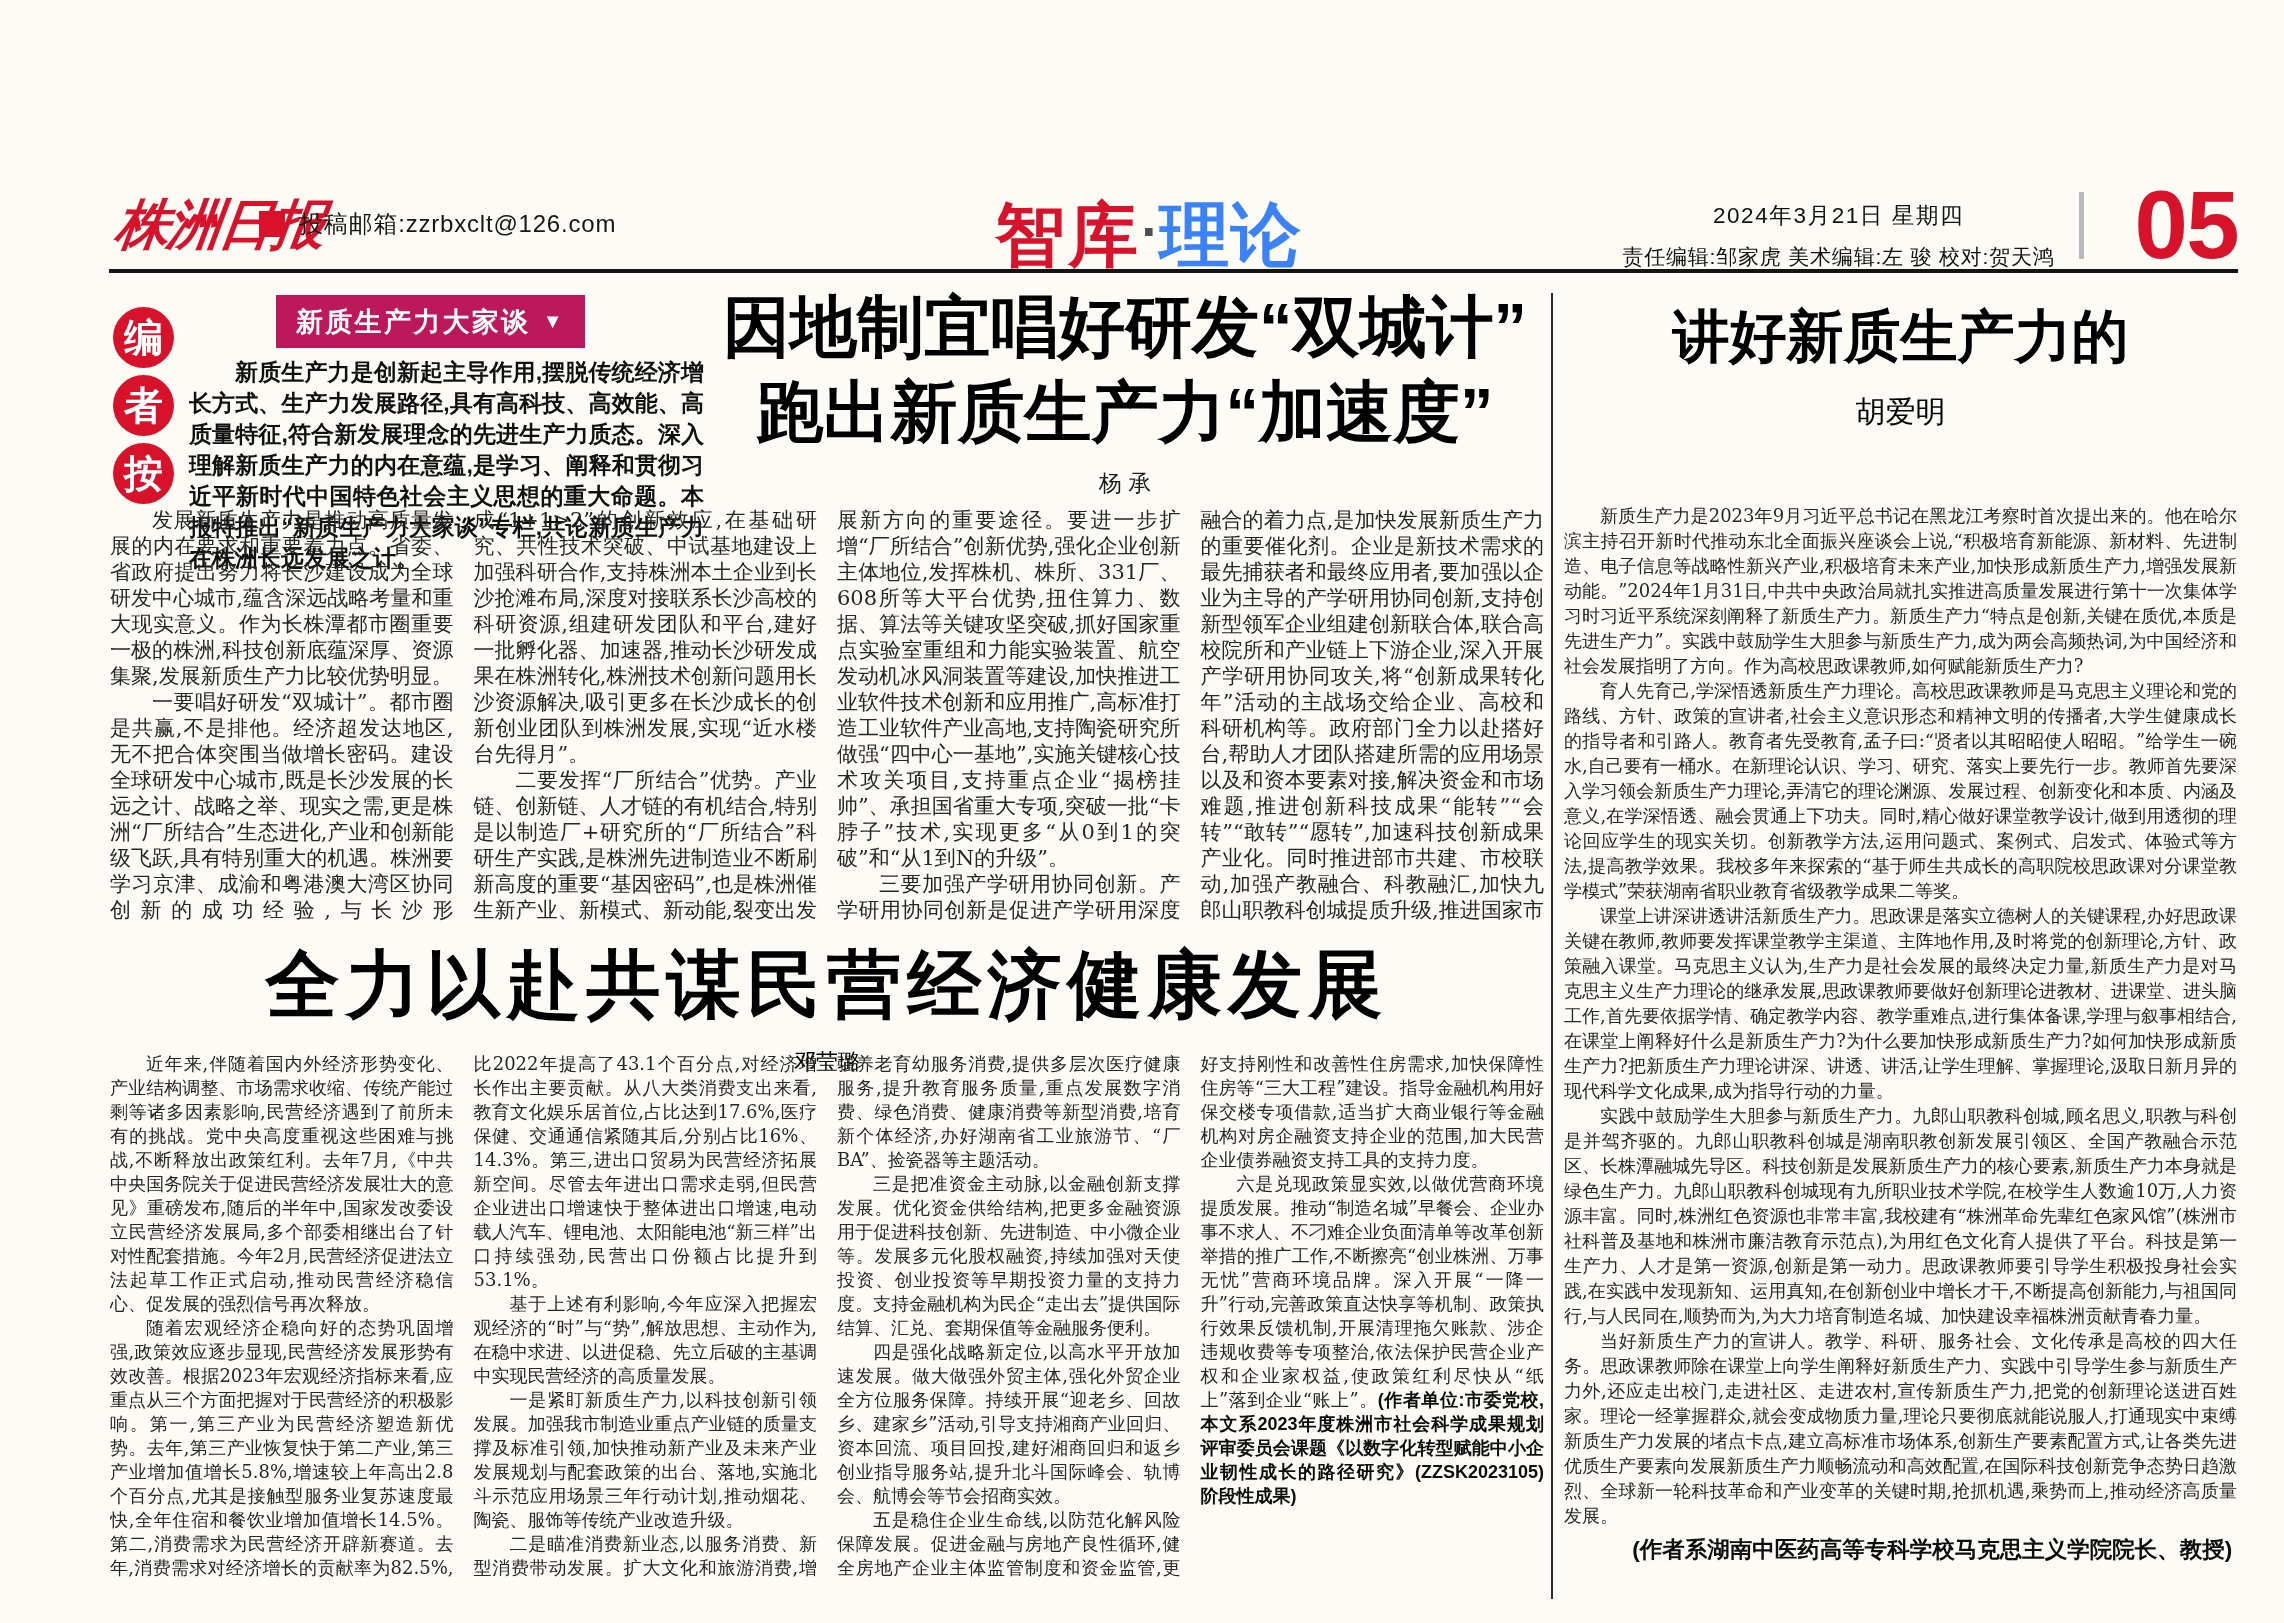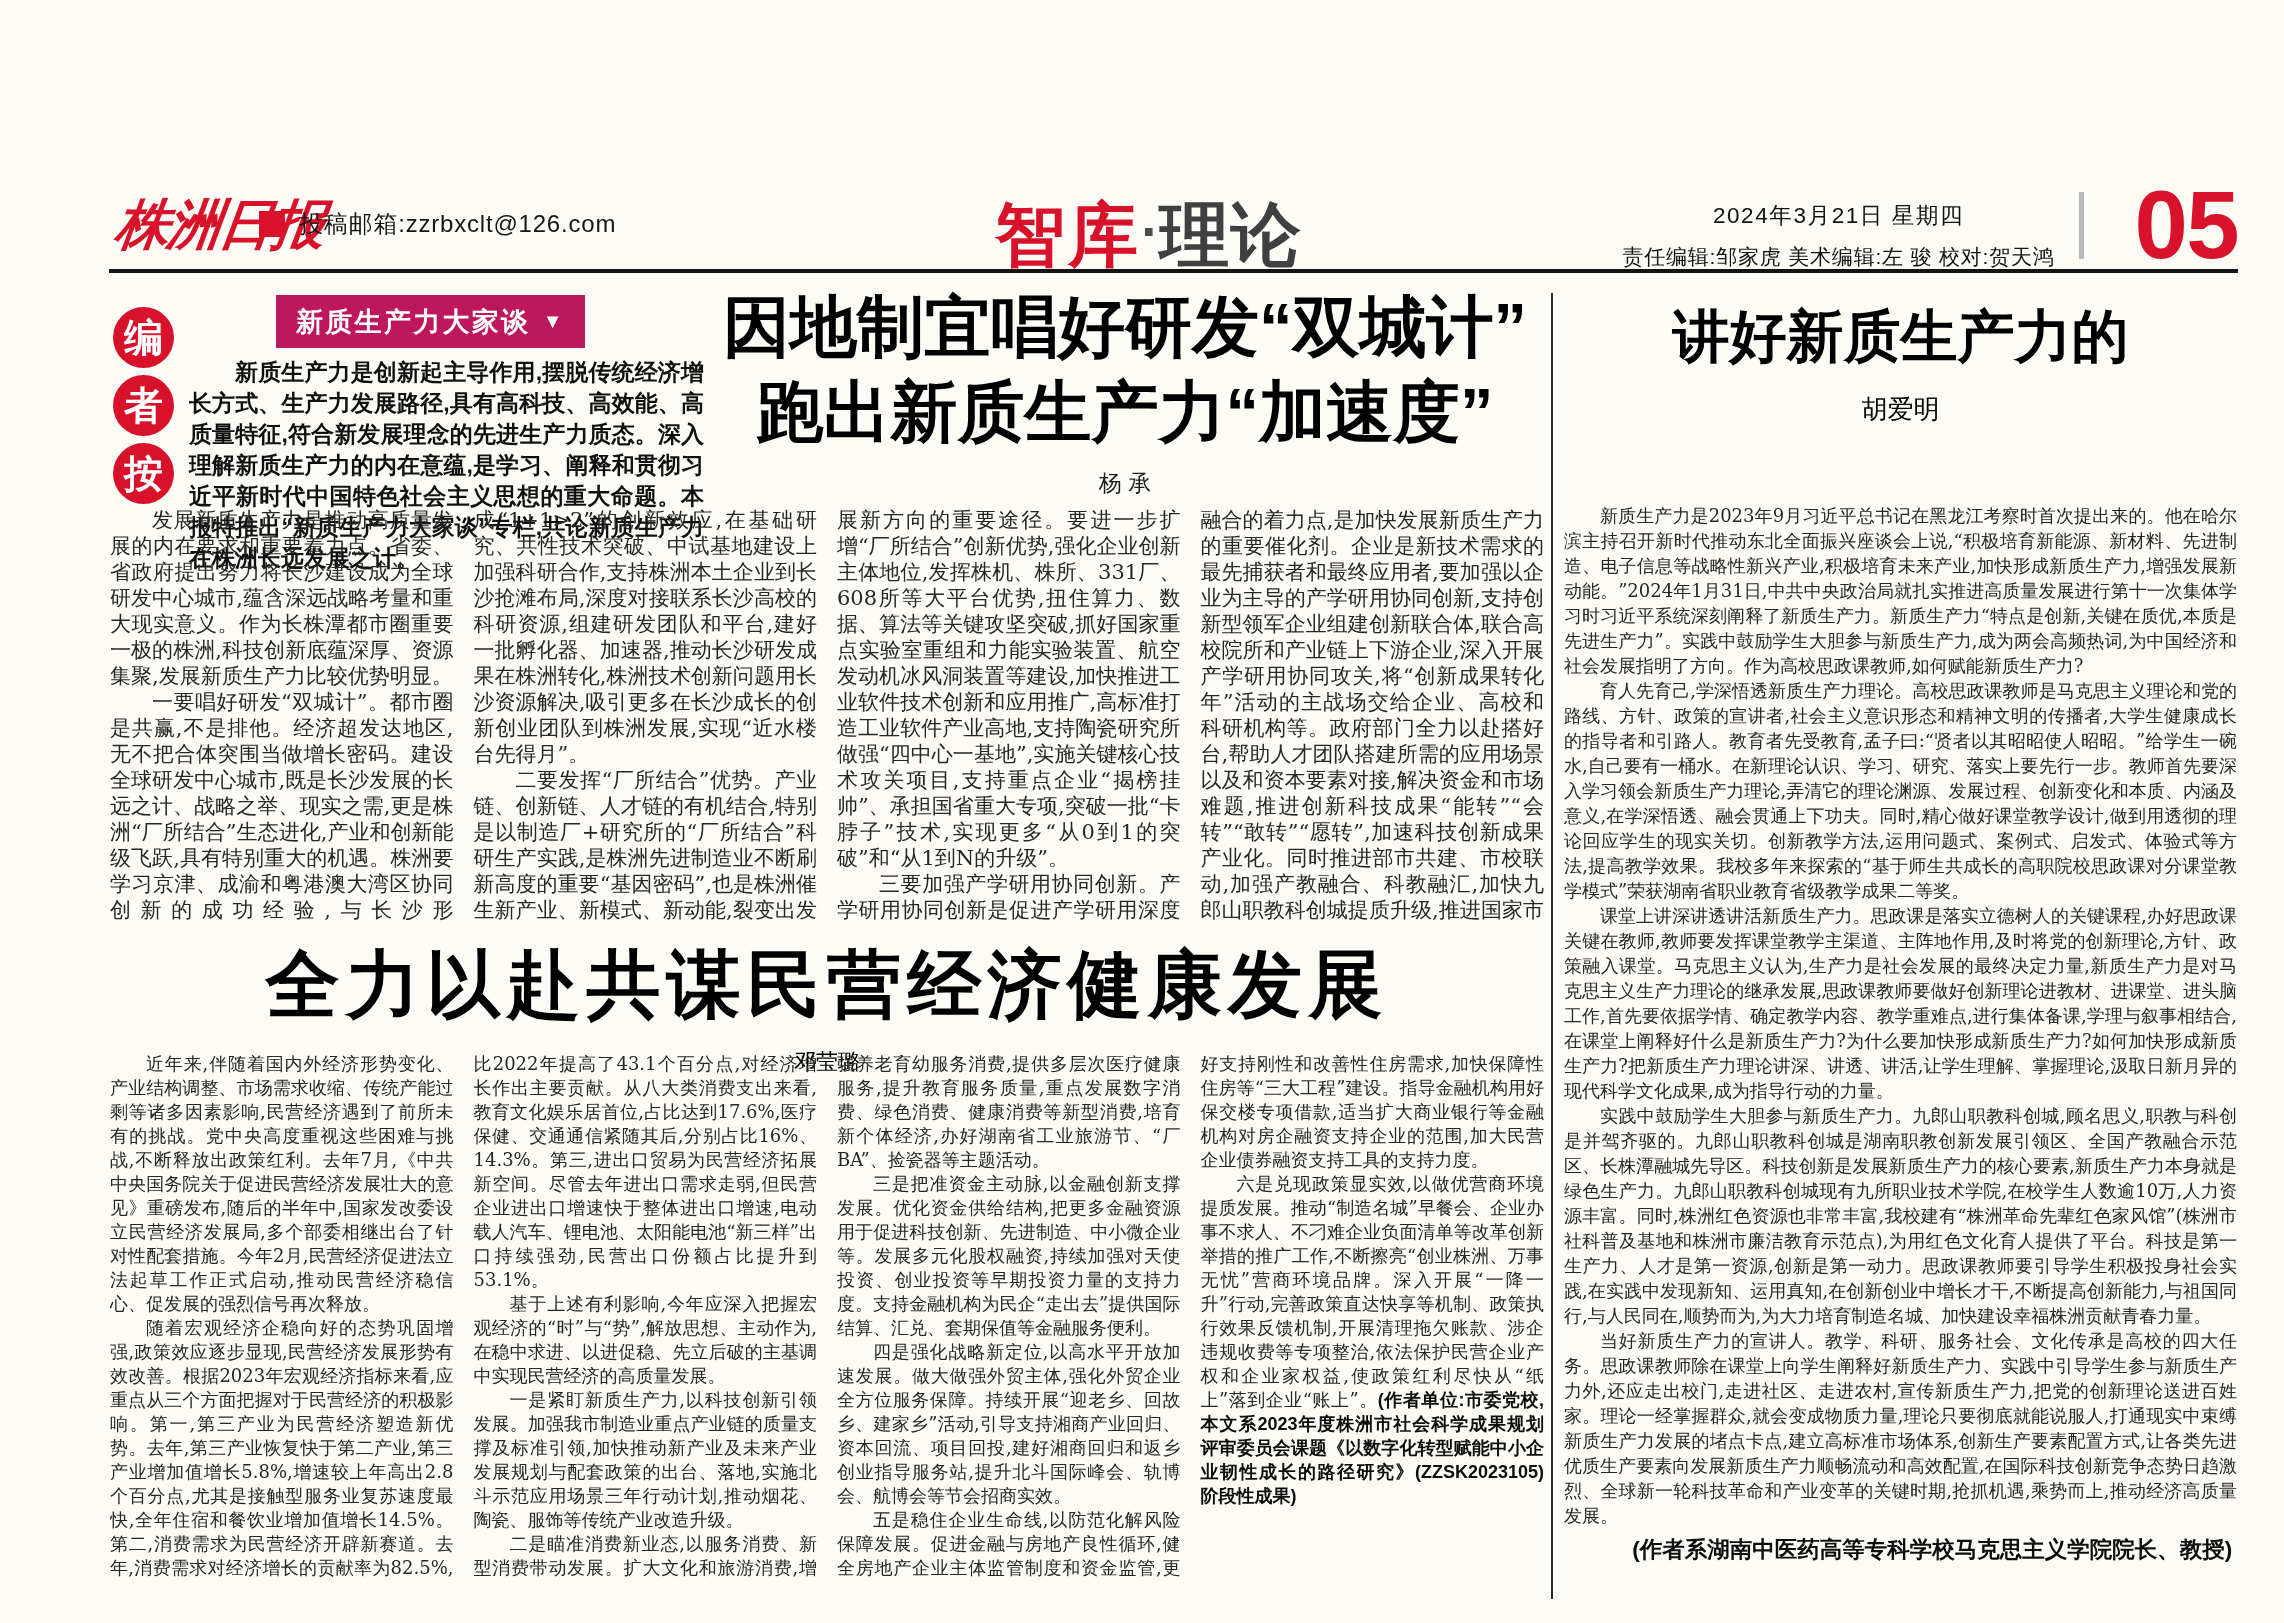--- a/index.html
+++ b/index.html
@@ -15,21 +15,21 @@
     font-family:"DejaVu Serif", serif; font-style:italic; font-weight:bold;
     color:#d8122a; font-size:54px; letter-spacing:-2.3px; transform:skewX(-7deg);
     white-space:nowrap;
   }
   .mail { position:absolute; left:259px; top:208px; display:flex; align-items:center; gap:14px; }
   .mail-sq { width:26px; height:26px; background:#d8122a; }
   .mail-text { font-size:24px; color:#161616; letter-spacing:0.8px; }
   .section-title { position:absolute; left:995px; top:189px; white-space:nowrap; font-weight:900; }
   .sec-red { font-size:70px; color:#d8122a; letter-spacing:3.1px; }
   .sec-dot { font-size:54px; color:#4d4d4d; vertical-align:9.3px; }
-  .sec-gray { font-size:70px; color:#404040; letter-spacing:1.6px; }
+  .sec-gray { font-size:70px; color:#3b82f6; letter-spacing:1.6px; }
   .dateblock { position:absolute; left:1606px; top:200px; width:465px; text-align:center; }
   .date-line { font-size:22.5px; letter-spacing:1.6px; }
   .editors-line { font-size:21px; margin-top:12.4px; letter-spacing:0.8px; }
   .pagebar { position:absolute; left:2079px; top:192px; width:4.7px; height:67px; background:#b9b9b9; }
   .pagenum { position:absolute; left:2095px; top:177px; width:143px; text-align:right;
     font-size:96px; font-weight:bold; color:#d8122a; line-height:1; letter-spacing:-1.6px; }
   .top-rule { position:absolute; left:109px; top:269px; width:2129px; height:3.9px; background:#141414; }
   .vdiv { position:absolute; left:1551px; top:293px; width:2.3px; height:1306px; background:#2b2b2b; }
 
   
@@ -51,21 +51,21 @@
     font-size:23px; font-weight:bold; line-height:31px;
     text-align:justify; text-indent:2em; color:#101010;
   }
 
   
   .am-head { position:absolute; left:706px; top:284px; width:838px; text-align:center; color:#000; }
   .am-title { font-size:67px; font-weight:900; line-height:85px; white-space:nowrap; }
   .am-author { margin-top:14px; font-size:23px; color:#1c1c1c; }
   .ar-head { position:absolute; left:1564px; top:292px; width:673px; text-align:center; color:#000; }
   .ar-title { font-size:57px; font-weight:700; line-height:88px; white-space:nowrap; }
-  .ar-author { margin-top:12.4px; font-size:26px; }
+  .ar-author { margin-top:12.4px; font-size:30px; }
   .ab-head { position:absolute; left:110px; top:936px; width:1434px; text-align:center; color:#000; }
   .ab-title { font-size:74px; font-weight:900; letter-spacing:6.2px; white-space:nowrap; }
   .ab-author { margin-top:11px; font-size:22px; }
 
   
   .kai { font-family:"DejaVu Serif", serif; color:#262626; }
   .bp { text-indent:2em; text-align:justify; margin:0; }
   .am-body {
     position:absolute; left:110px; top:507px; width:1434px; height:433px;
     column-count:4; column-gap:20px; column-fill:auto; overflow:hidden;

